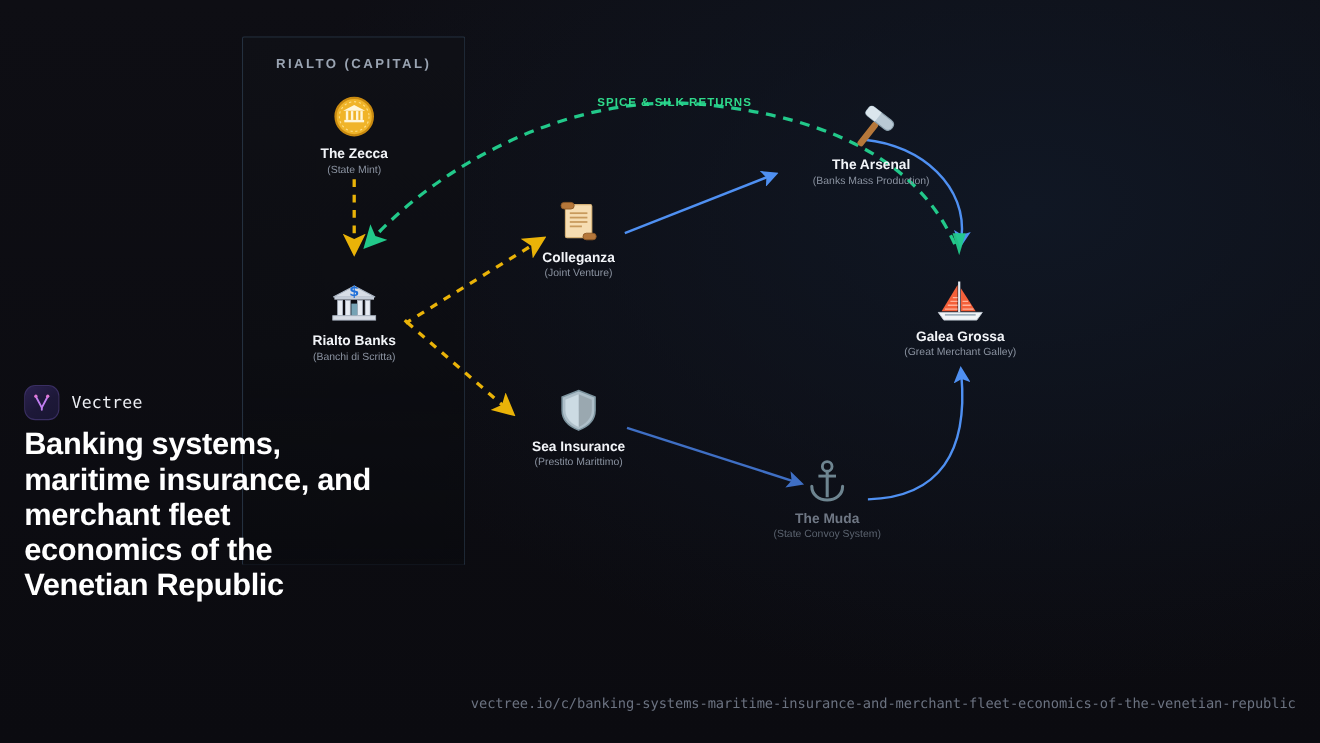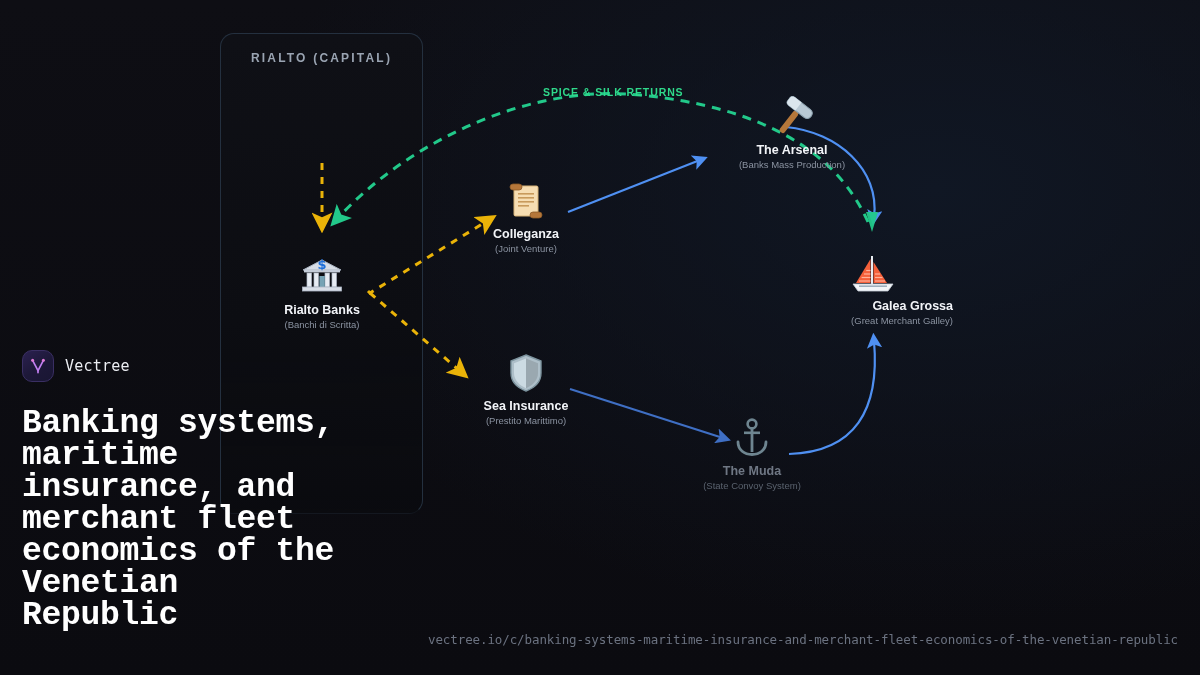--- a/index.html
+++ b/index.html
@@ -14,21 +14,21 @@
     width: 1200px; height: 675px;
     background:
       radial-gradient(1100px 700px at 78% 28%, #101724 0%, rgba(13,13,18,0) 62%),
       linear-gradient(180deg, #0e0e14 0%, #0b0b10 100%);
     overflow: hidden;
   }
 
   
   .panel {
     position: absolute;
-    border-radius: 14px;
+    border-radius: 2px;
   }
   #panel-rialto {
     left: 220px; top: 33px; width: 203px; height: 481px;
     background: linear-gradient(180deg, #0f1016 0%, #0c0d12 60%, rgba(10,11,15,0.75) 100%);
     border: 1px solid #24303f;
     border-bottom-color: rgba(36,48,63,0.25);
   }
   #panel-arsenal {
     left: 631px; top: 33px; width: 346px; height: 481px;
     background: linear-gradient(180deg, #141c2c 0%, #111827 55%, rgba(14,18,28,0.7) 100%);
@@ -90,21 +90,21 @@
   }
   .node.dim .nm { color: #6f7784; }
   .node.dim .sub { color: #5a626e; }
 
   
   #node-zecca   { left: 322px; top: 86px; }
   #node-banks   { left: 322px; top: 256px; }
   #node-colleganza { left: 526px; top: 180px; }
   #node-insurance  { left: 526px; top: 352px; }
   #node-arsenal { left: 792px; top: 96px; }
-  #node-galea   { left: 873px; top: 252px; text-align: right; }
+  #node-galea   { left: 873px; top: 252px; }
   #node-muda    { left: 752px; top: 417px; }
 
   
   .ico svg { display: block; margin: 0 auto; }
 
   
   #brand {
     position: absolute;
     left: 22px; top: 350px;
     display: flex; align-items: center; gap: 11px;
@@ -118,24 +118,24 @@
   }
   #brand-name {
     font-family: "DejaVu Sans Mono", monospace;
     font-size: 15px;
     font-weight: 400;
     color: #eceef3;
     letter-spacing: 0.2px;
   }
   #headline {
     position: absolute;
-    left: 22px; top: 408px;
+    left: 22px; top: 388px;
     width: 330px;
-    font-family: Liberation Mono, monospace;
-    font-size: 33px;
+    font-family: Liberation Sans, sans-serif;
+    font-size: 28px;
     font-weight: 700;
     line-height: 32px;
     color: #ffffff;
     letter-spacing: -0.3px;
   }
   #url {
     position: absolute;
     right: 22px; bottom: 28px;
     font-family: "DejaVu Sans Mono", monospace;
     font-size: 12.5px;
@@ -185,20 +185,36 @@
 
     <path d="M789,454 C855,452 880,410 874,341" fill="none" stroke="#4f90f2" stroke-width="2.2" marker-end="url(#ah-blue)"></path>
 
     <path d="M868,222 C836,150 760,107 640,95 C520,83 400,150 338,218" fill="none" stroke="#22c98a" stroke-width="3" stroke-dasharray="9 7" marker-end="url(#ah-green)"></path>
 
     <path d="M866,212 L878,212 L872,232 Z" fill="#22c98a" opacity="0.95"></path>
 
     <text class="edge-label" x="543" y="96">SPICE &amp; SILK RETURNS</text>
   </svg>
 
+  <div class="node" id="node-zecca">
+    <div class="ico">
+      <svg width="40" height="40" viewBox="0 0 40 40">
+        <circle cx="20" cy="20" r="17" fill="#f0b429" stroke="#c98a10" stroke-width="2"></circle>
+        <circle cx="20" cy="20" r="13.5" fill="none" stroke="#ffe08a" stroke-width="1" stroke-dasharray="2 2.5"></circle>
+        <rect x="11" y="23" width="18" height="2.2" fill="#fff6d8"></rect>
+        <rect x="12.4" y="15" width="2.2" height="8" fill="#fff6d8"></rect>
+        <rect x="17" y="15" width="2.2" height="8" fill="#fff6d8"></rect>
+        <rect x="21.6" y="15" width="2.2" height="8" fill="#fff6d8"></rect>
+        <rect x="25.6" y="15" width="2.2" height="8" fill="#fff6d8"></rect>
+        <path d="M20,9.5 L30,14.6 L10,14.6 Z" fill="#fff6d8"></path>
+      </svg>
+    </div>
+    <div class="nm">The Zecca</div>
+    <div class="sub">(State Mint)</div>
+  </div>
 
   <div class="node" id="node-banks">
     <div class="ico">
       <svg width="44" height="40" viewBox="0 0 44 40">
         <path d="M22,4 L41,14 L3,14 Z" fill="#d7dde6" stroke="#aab4c2" stroke-width="1"></path>
         <rect x="4" y="14" width="36" height="2.4" fill="#c4ccd8"></rect>
         <rect x="7" y="17" width="4.4" height="14" fill="#e7ecf3" stroke="#b4bdcb" stroke-width="0.7"></rect>
         <rect x="14" y="17" width="4.4" height="14" fill="#e7ecf3" stroke="#b4bdcb" stroke-width="0.7"></rect>
         <rect x="25" y="17" width="4.4" height="14" fill="#e7ecf3" stroke="#b4bdcb" stroke-width="0.7"></rect>
         <rect x="32" y="17" width="4.4" height="14" fill="#e7ecf3" stroke="#b4bdcb" stroke-width="0.7"></rect>

